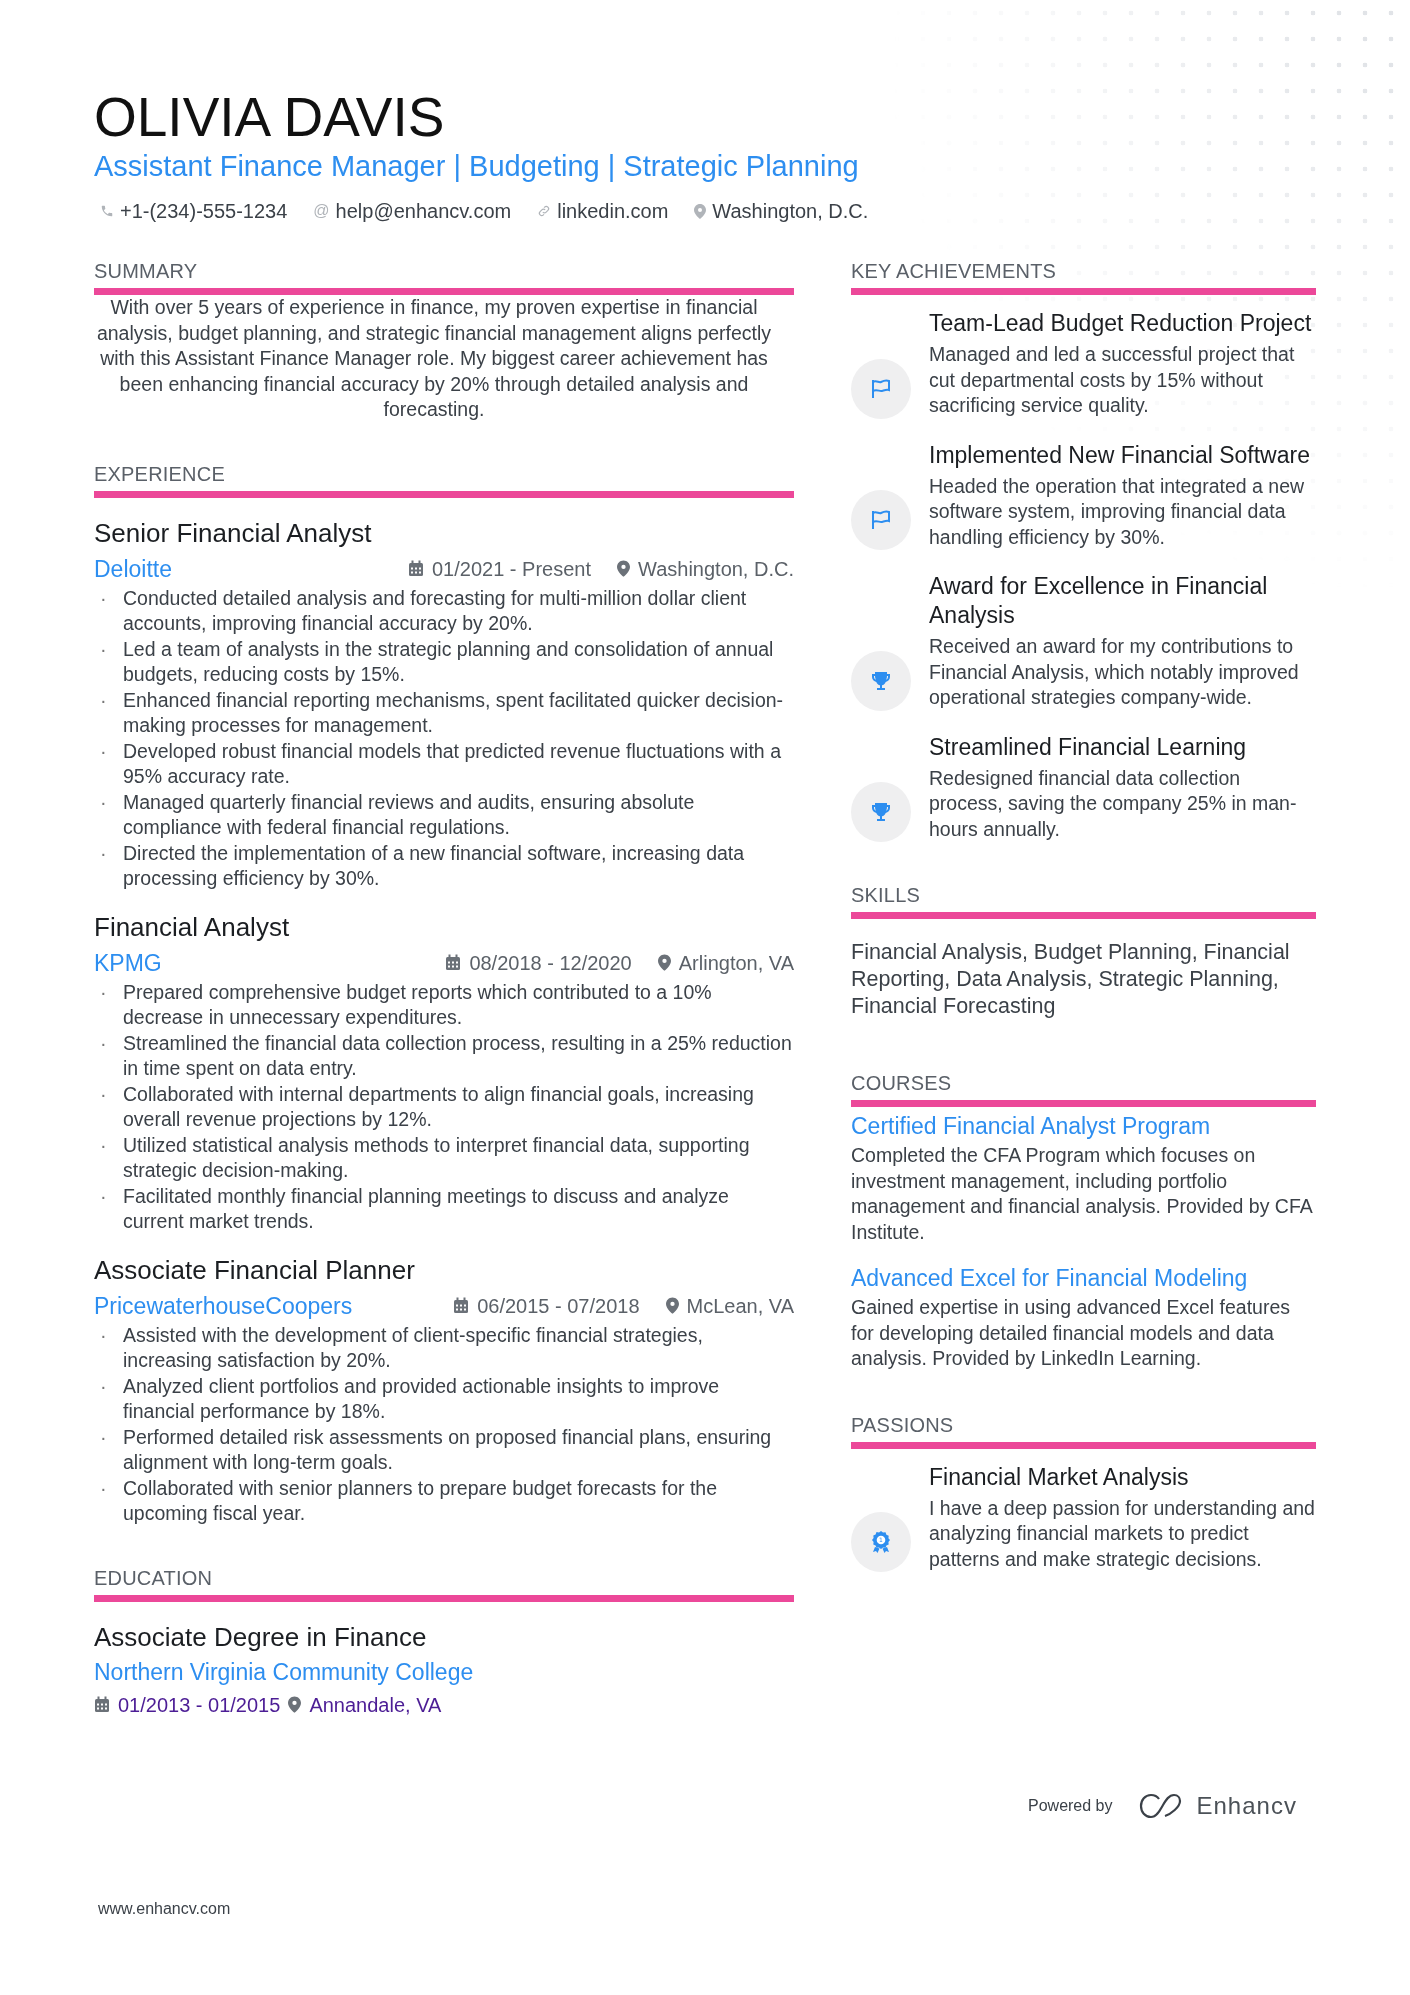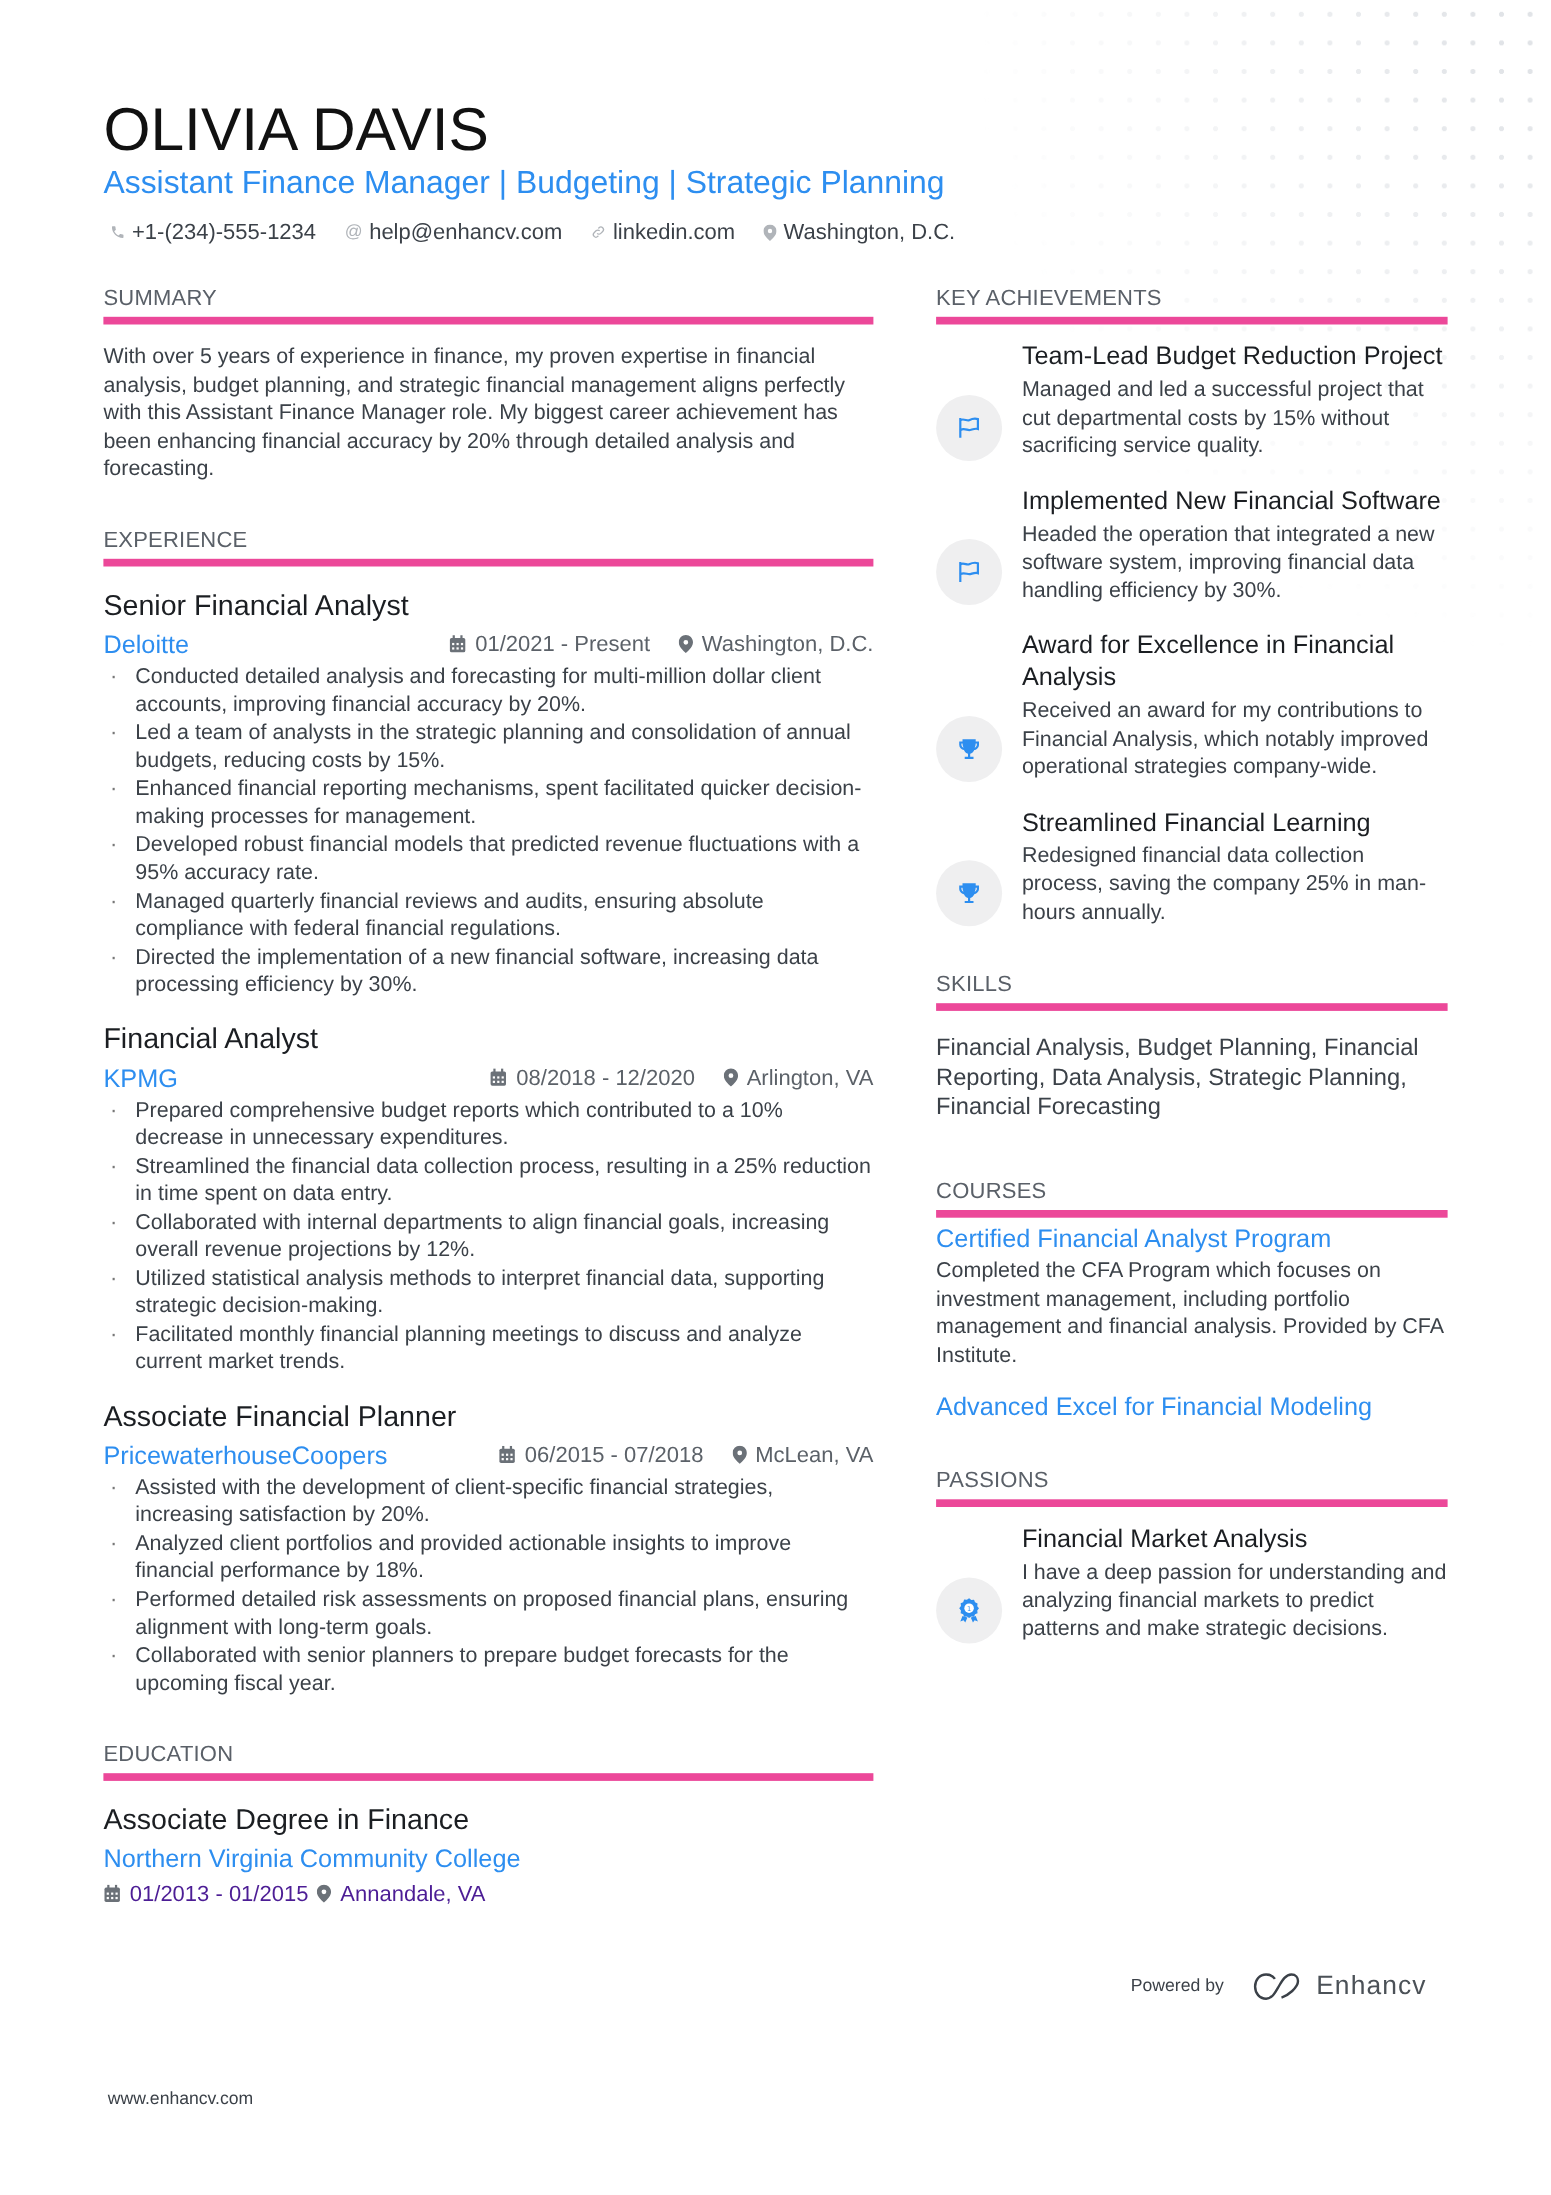--- a/index.html
+++ b/index.html
@@ -43,22 +43,23 @@
   .col-right { position: absolute; left: 851px; top: 258px; width: 465px; }
 
   .sec-title {
     font-size: 20px; color: #5a6068; letter-spacing: 0.2px;
     line-height: 26px; padding-bottom: 4px;
     border-bottom: 7px solid #ec4899;
     text-transform: uppercase;
   }
 
   .summary-text {
-    margin-top: 17px; font-size: 19.5px; line-height: 25.6px; color: #3b4148;
+    font-size: 19.5px; line-height: 25.6px; color: #3b4148;
     width: 680px;
+    text-align: center;
   }
 
   .exp-section { margin-top: 38px; }
   .job { margin-top: 18px; }
   .job-title { font-size: 26px; color: #1b1e22; line-height: 34px; }
   .job-meta { display: flex; justify-content: space-between; align-items: center; margin-top: 4px; }
   .company { font-size: 23px; color: #2d8ef0; line-height: 30px; }
   .meta-right { display: flex; gap: 26px; font-size: 20px; color: #5b6168; line-height: 30px; }
   .meta-item { display: flex; align-items: center; gap: 8px; }
   .meta-item svg { flex: 0 0 auto; }
@@ -369,20 +370,21 @@
     </section>
 
     <section class="courses-section">
       <div class="sec-title">COURSES</div>
       <div class="course">
         <div class="course-title">Certified Financial Analyst Program</div>
         <div class="course-desc">Completed the CFA Program which focuses on investment management, including portfolio management and financial analysis. Provided by CFA Institute.</div>
       </div>
       <div class="course">
         <div class="course-title">Advanced Excel for Financial Modeling</div>
+        <div class="course-desc">Gained expertise in using advanced Excel features for developing detailed financial models and data analysis. Provided by LinkedIn Learning.</div>
       </div>
     </section>
 
     <section class="passions-section">
       <div class="sec-title">PASSIONS</div>
       <div class="ach">
         <div class="ach-icon">
           <svg width="24" height="24" viewBox="0 0 24 24">
               <path fill="#2d8ef0" d="M12 1l2 1.6 2.5-.3.9 2.4 2.3 1-.3 2.5L21 10l-1.6 2 .3 2.5-2.3 1-.9 2.3-2.5-.3L12 19l-2-1.5-2.5.3-.9-2.3-2.3-1 .3-2.5L3 10l1.6-2-.3-2.5 2.3-1 .9-2.4 2.5.3z"></path>
               <circle cx="12" cy="10" r="4.3" fill="#fff"></circle>

